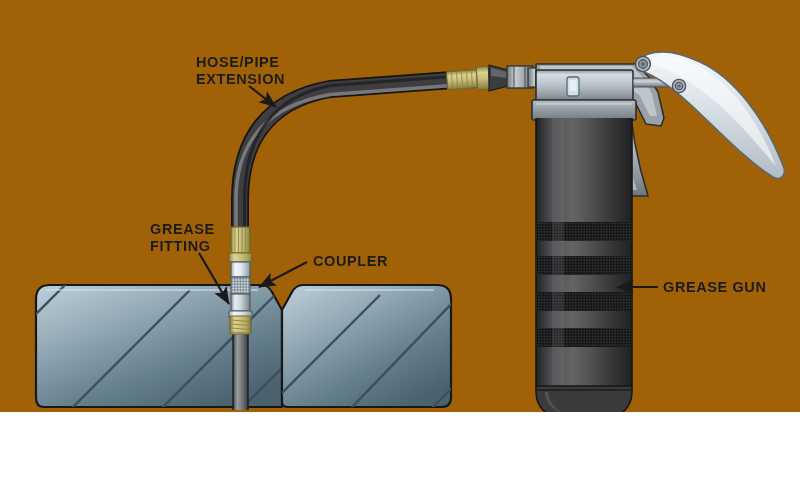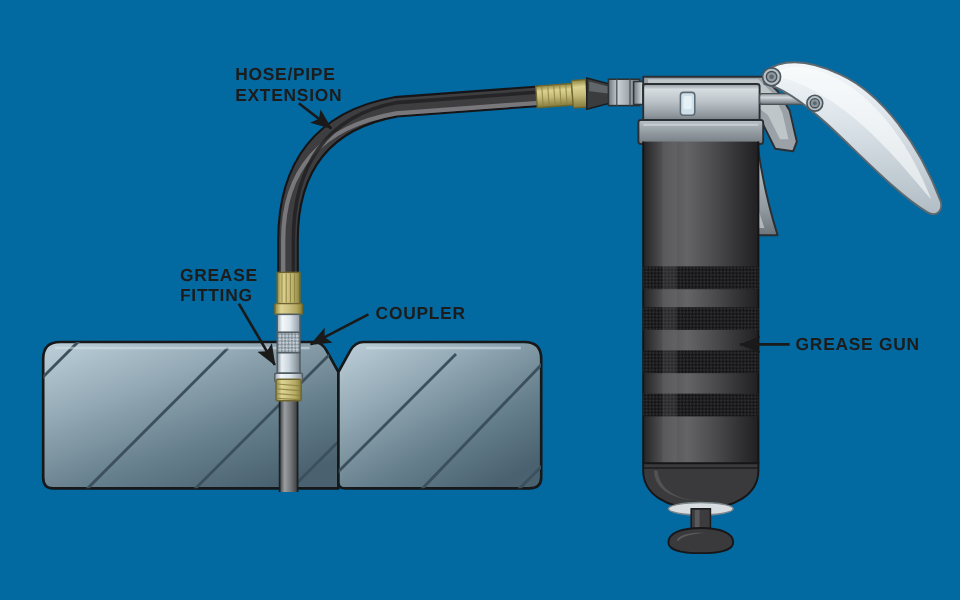--- a/index.html
+++ b/index.html
@@ -7,22 +7,22 @@
     margin: 0;
     padding: 0;
     background: #ffffff;
   }
   body {
     font-family: "Liberation Sans", sans-serif;
   }
   #stage {
     position: relative;
     width: 800px;
-    height: 500px;
-    background: #0369a1;
+    height: 412px;
+    background: #a16207;
     overflow: hidden;
   }
   #stage svg {
     display: block;
   }
   .callout-text {
     font-family: "Liberation Sans", sans-serif;
     font-size: 14.5px;
     font-weight: bold;
     letter-spacing: 0.6px;

